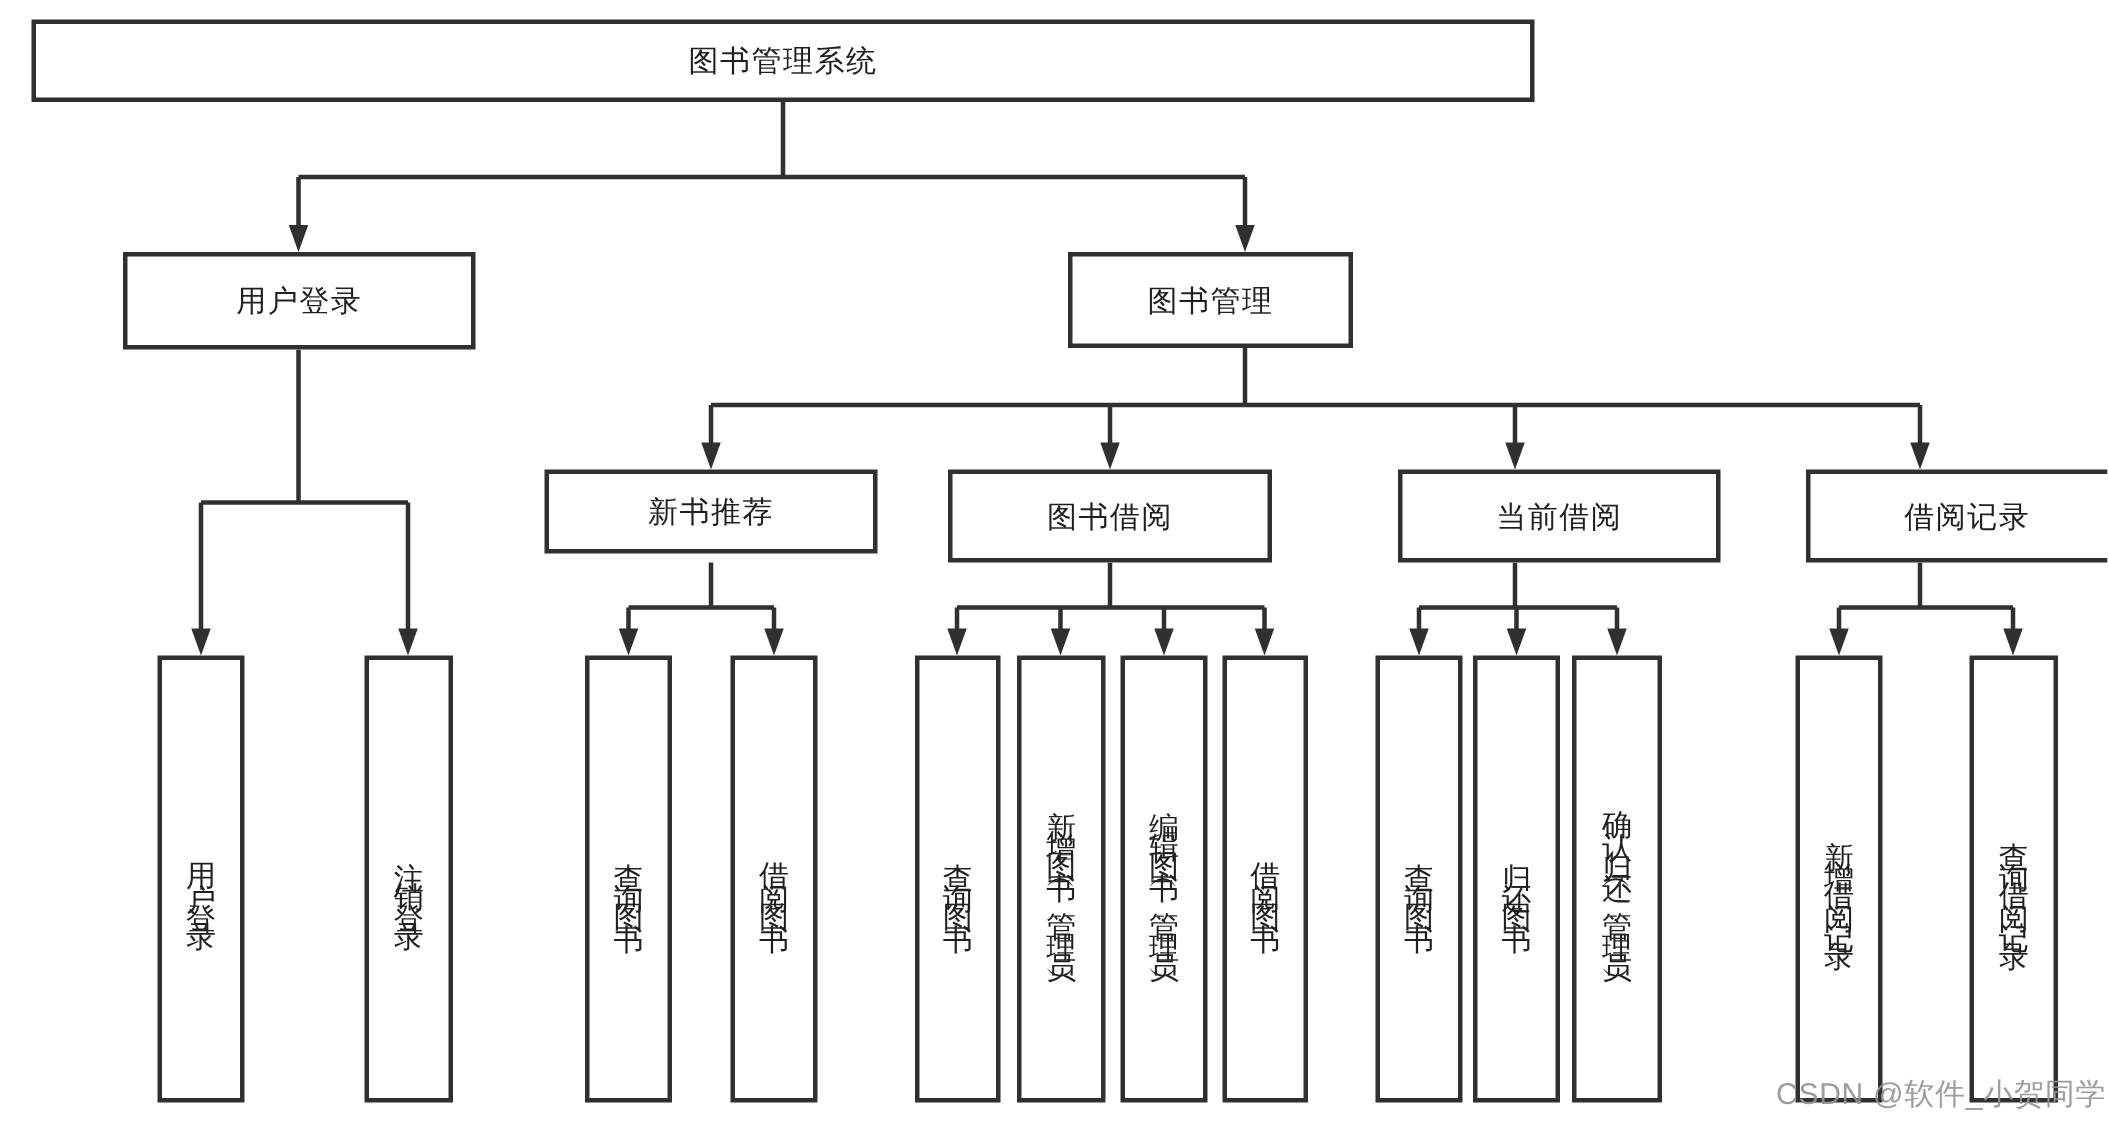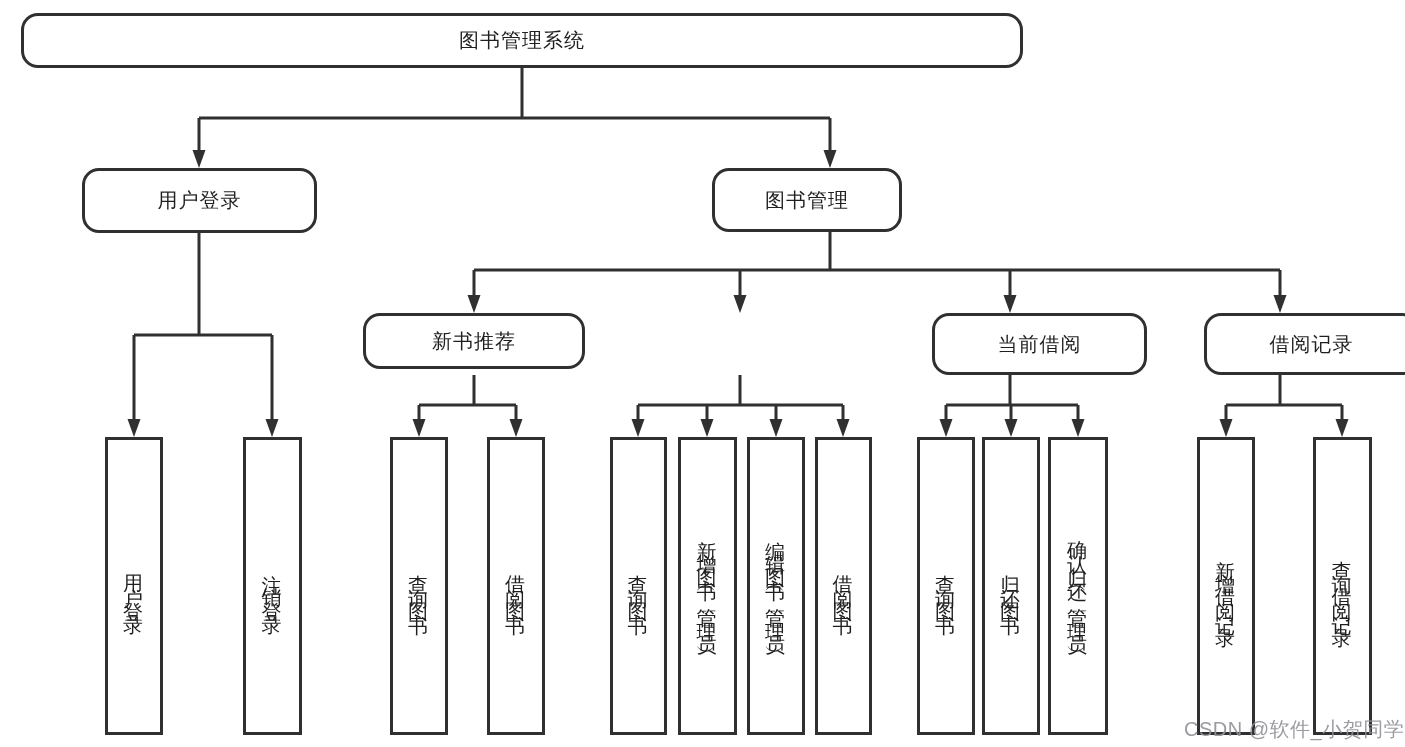--- a/index.html
+++ b/index.html
@@ -28,21 +28,20 @@
     border:3px solid var(--line);
     z-index:2;
     display:flex;
     align-items:center;
     justify-content:center;
     color:var(--text);
   }
   .hbox{
     font-size:20px;
     letter-spacing:1px;
-    border-radius:17px;
   }
   .leaf{
     top:437px;
     height:298px;
   }
   .vtext{
     writing-mode:vertical-rl;
     text-orientation:mixed;
     white-space:nowrap;
     font-size:20px;
@@ -111,20 +110,23 @@
   <div class="box hbox" style="left:82px;top:168px;width:235px;height:65px">
     <span>用户登录</span>
   </div>
   <div class="box hbox" style="left:712px;top:168px;width:190px;height:64px">
     <span>图书管理</span>
   </div>
 
   <div class="box hbox" style="left:363px;top:313px;width:222px;height:56px">
     <span>新书推荐</span>
   </div>
+  <div class="box hbox" style="left:632px;top:313px;width:216px;height:62px">
+    <span>图书借阅</span>
+  </div>
   <div class="box hbox" style="left:932px;top:313px;width:215px;height:62px">
     <span>当前借阅</span>
   </div>
   <div class="box hbox" style="left:1204px;top:313px;width:215px;height:62px">
     <span>借阅记录</span>
   </div>
 
   <div class="box leaf" style="left:105px;width:58px">
     <span class="vtext">用户登录</span>
   </div>

